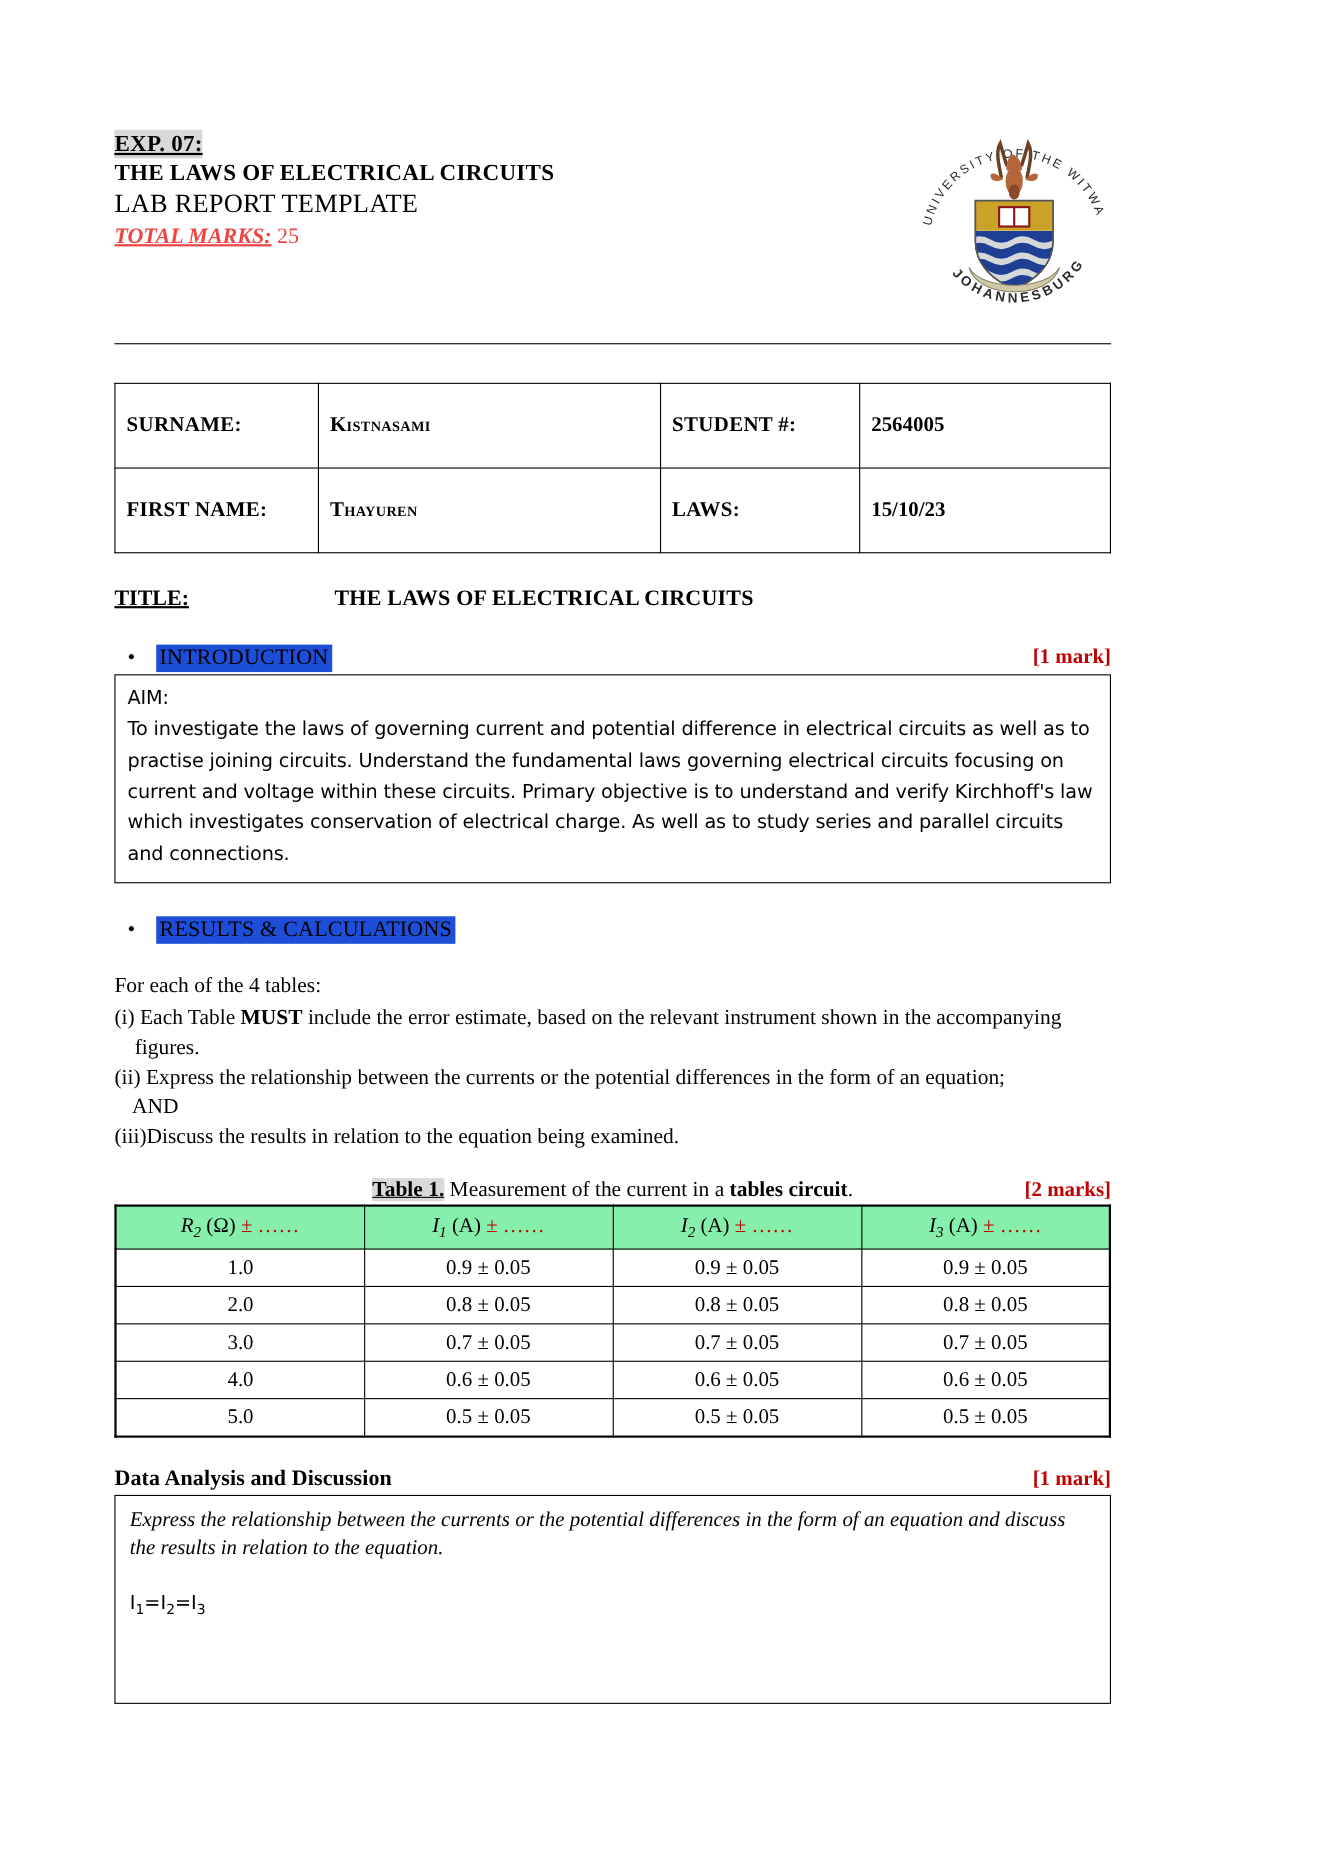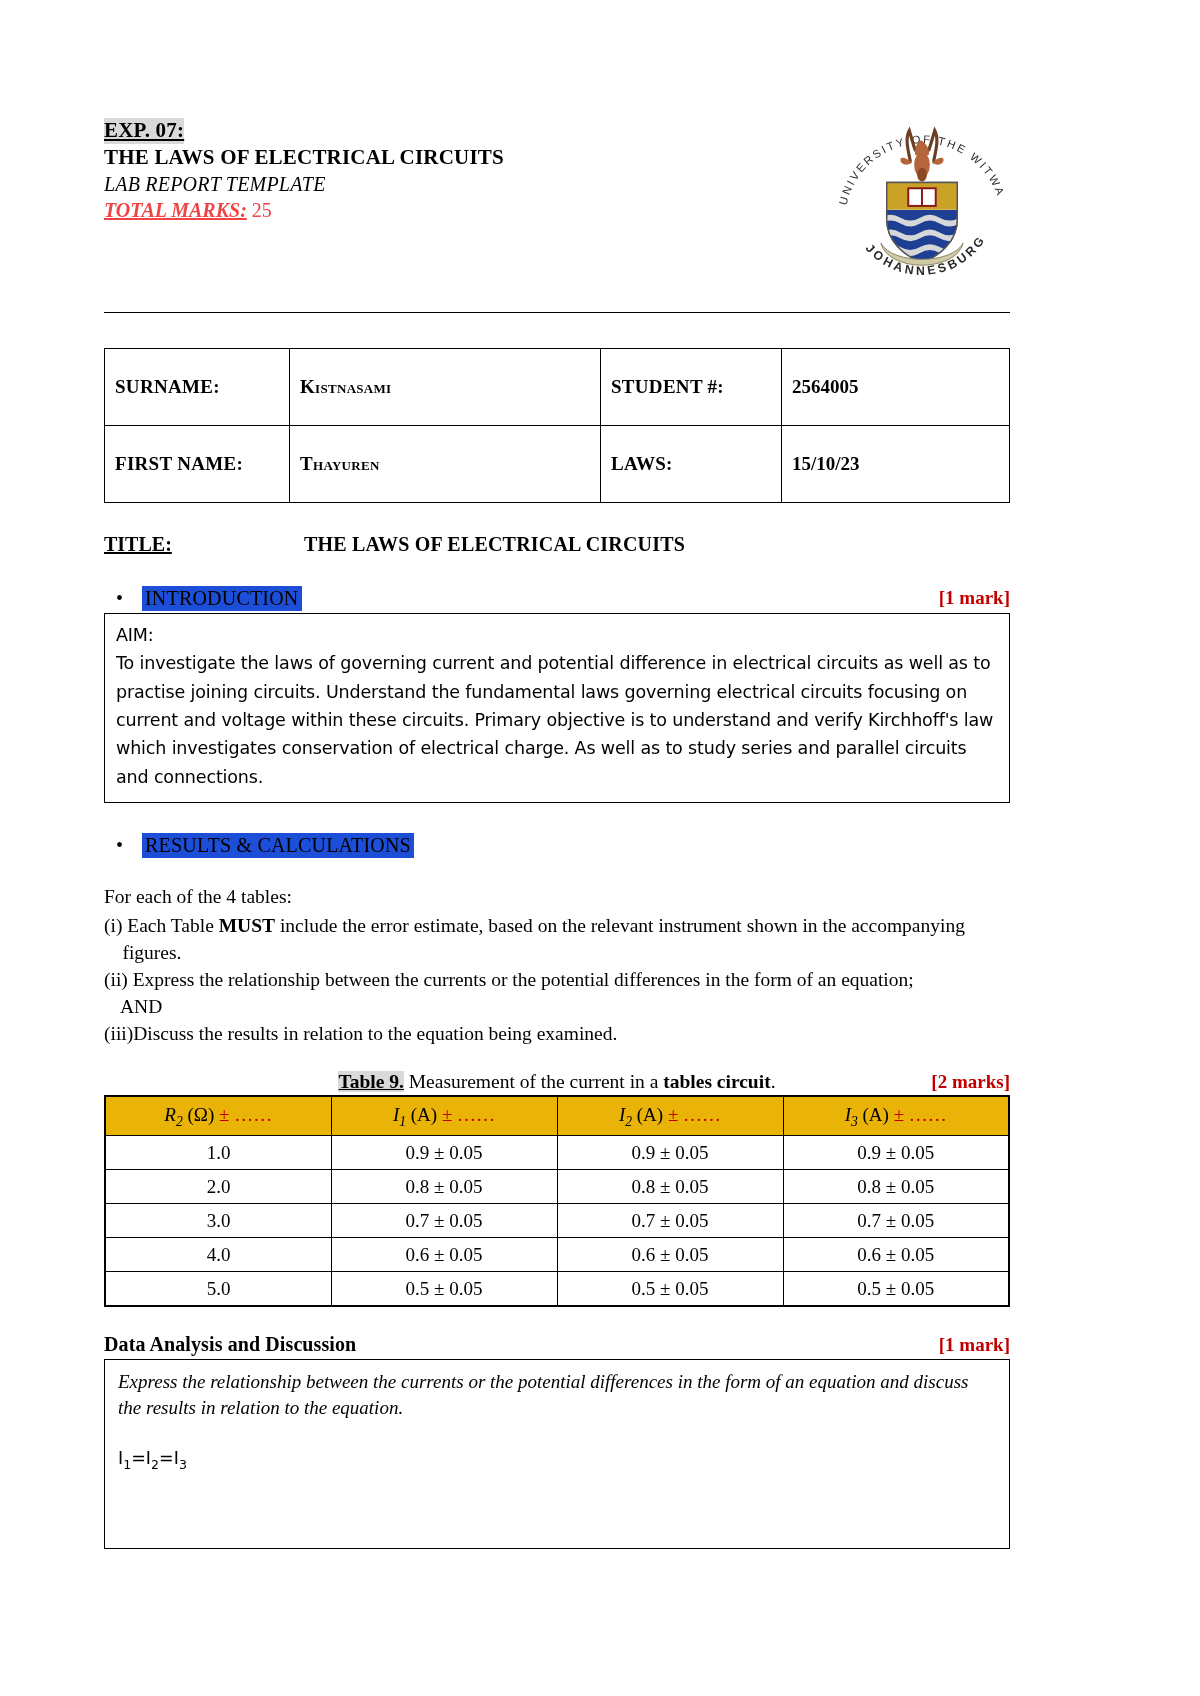--- a/index.html
+++ b/index.html
@@ -43,22 +43,21 @@
     line-height: 1.22;
     letter-spacing: .2px;
   }
   .doc-title {
     font-size: 21px;
     font-weight: bold;
     line-height: 1.3;
     letter-spacing: .2px;
   }
   .doc-subtitle {
-    font-size: 20px;
-    font-style: italic;
+    font-size: 24px;
     line-height: 1.3;
     letter-spacing: .2px;
   }
   .total-marks {
     font-size: 20px;
     line-height: 1.35;
     color: #ef4444;
   }
   .total-marks .tm-label {
     font-weight: bold;
@@ -233,21 +232,21 @@
     font-size: 19px;
   }
   table.data {
     border-collapse: collapse;
     width: 906px;
     table-layout: fixed;
     margin-top: 2px;
     border: 2px solid #000;
   }
   table.data th {
-    background: #eab308;
+    background: #86efac;
     border-left: 1.2px solid #000;
     border-right: 1.2px solid #000;
     border-bottom: 1.6px solid #000;
     height: 36px;
     font-size: 19px;
     font-weight: normal;
     text-align: center;
     padding: 1px 4px;
   }
   table.data td {
@@ -422,21 +421,21 @@
 
       <div class="and-line">AND</div>
 
       <div class="inst-item">
         <span class="inst-marker">(iii)</span>
         <span class="inst-text">Discuss the results in relation to the equation being examined.</span>
       </div>
     </div>
 
     <div class="table-caption">
-      <span class="cap-num">Table 9.</span><span> Measurement of the current in a </span><span class="cap-bold">tables circuit</span><span>.</span>
+      <span class="cap-num">Table 1.</span><span> Measurement of the current in a </span><span class="cap-bold">tables circuit</span><span>.</span>
       <span class="cap-marks">[2 marks]</span>
     </div>
 
     <table class="data">
       <thead>
         <tr>
           <th><span class="hdr-sym">R</span><sub class="s hdr-sym">2</sub><span> (Ω) </span><span class="hdr-err">± ……</span></th>
           <th><span class="hdr-sym">I</span><sub class="s hdr-sym">1</sub><span> (A) </span><span class="hdr-err">± ……</span></th>
           <th><span class="hdr-sym">I</span><sub class="s hdr-sym">2</sub><span> (A) </span><span class="hdr-err">± ……</span></th>
           <th><span class="hdr-sym">I</span><sub class="s hdr-sym">3</sub><span> (A) </span><span class="hdr-err">± ……</span></th>

